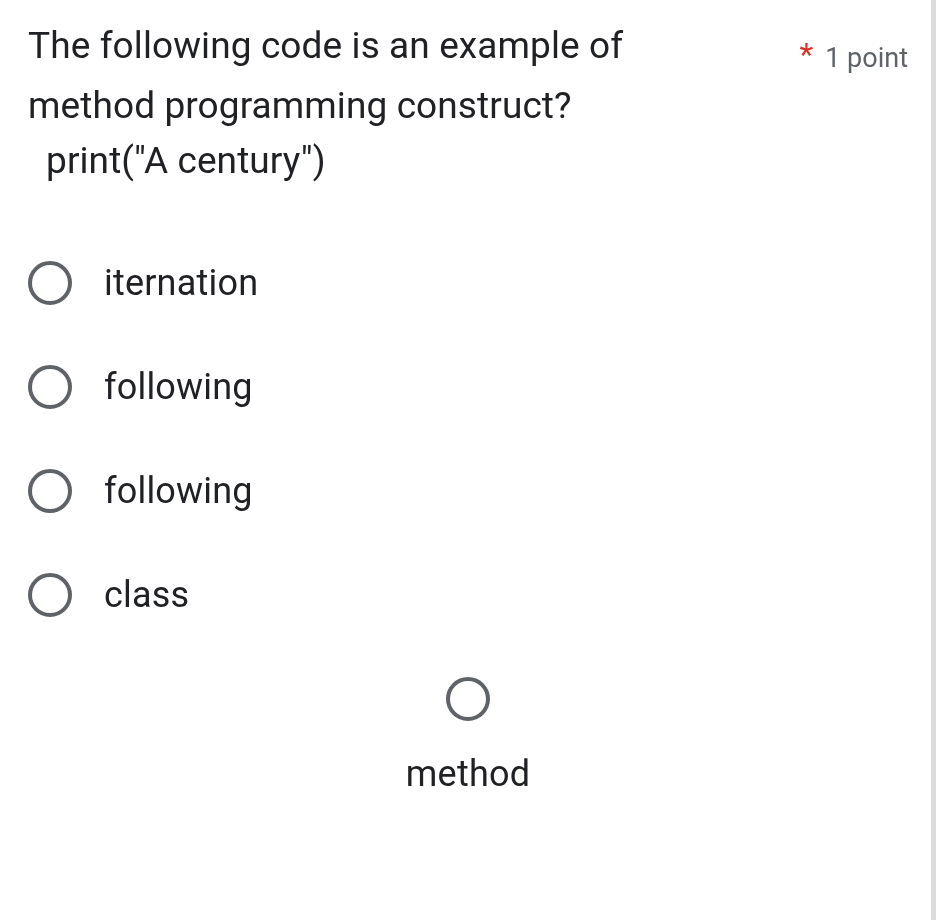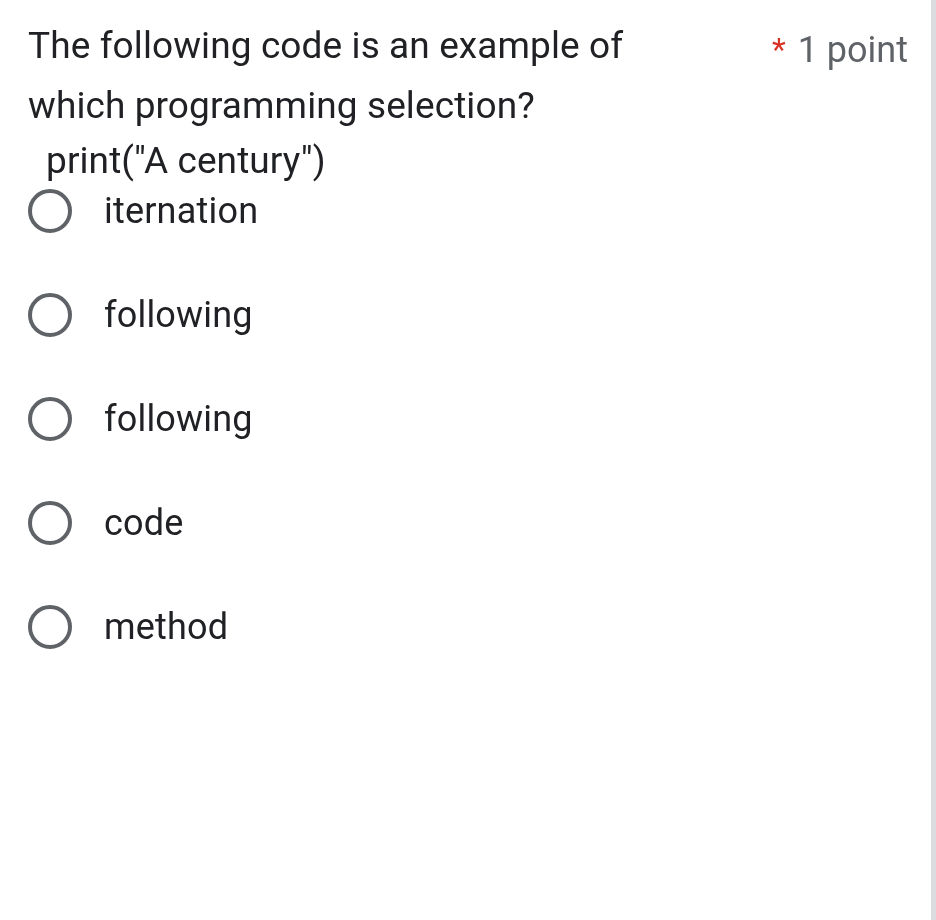--- a/index.html
+++ b/index.html
@@ -11,62 +11,64 @@
       font-family: Roboto, 'Helvetica Neue', Arial, sans-serif;
       background: #fff;
       width: 936px;
       height: 920px;
       padding: 18px 28px 0 28px;
       color: #202124;
       position: relative;
     }
     .question-header {
       display: flex;
-      align-items: center;
+      align-items: flex-end;
       gap: 12px;
       margin-bottom: 4px;
     }
     .question-text-block {
       flex: 1;
       font-size: 37px;
       line-height: 1.5;
       color: #202124;
       letter-spacing: 0.1px;
       font-weight: 400;
     }
     .required-star {
       color: #d93025;
       font-size: 32px;
       line-height: 1.2;
       padding-top: 6px;
     }
     .points-label {
       color: #5f6368;
-      font-size: 36px;
+      font-size: 27px;
       white-space: nowrap;
       padding-top: 8px;
       font-weight: 400;
     }
     .code-line {
       display: block;
     }
     .code-indent {
       padding-left: 18px;
     }
     .options {
+      margin-top: 72px;
     }
     .option-row {
       display: flex;
       align-items: center;
       gap: 32px;
       margin-bottom: 60px;
       cursor: pointer;
     }
     .option-row:last-child {
       margin-bottom: 0;
+      flex-direction: column;
     }
     .radio-outer {
       width: 44px;
       height: 44px;
       border: 4px solid #5f6368;
       border-radius: 50%;
       flex-shrink: 0;
       background: #fff;
     }
     .option-label {
@@ -89,40 +91,40 @@
 
 <div class="question-header">
   <div class="question-text-block">
     <span>The following code is an example of</span>
   </div>
   <span class="required-star">*</span>
   <span class="points-label">1 point</span>
 </div>
 
 <div class="question-text-block">
-  <span class="code-line">which programming selection?</span>
+  <span class="code-line">method programming construct?</span>
   <span class="code-line code-indent">print("A century")</span>
 </div>
 
 <div class="options">
   <label class="option-row">
     <span class="radio-outer"></span>
     <span class="option-label">iternation</span>
   </label>
   <label class="option-row">
     <span class="radio-outer"></span>
     <span class="option-label">following</span>
   </label>
   <label class="option-row">
     <span class="radio-outer"></span>
     <span class="option-label">following</span>
   </label>
   <label class="option-row">
     <span class="radio-outer"></span>
-    <span class="option-label">code</span>
+    <span class="option-label">class</span>
   </label>
   <label class="option-row">
     <span class="radio-outer"></span>
     <span class="option-label">method</span>
   </label>
 </div>
 
 <div class="right-border"></div>
 
 </body></html>

